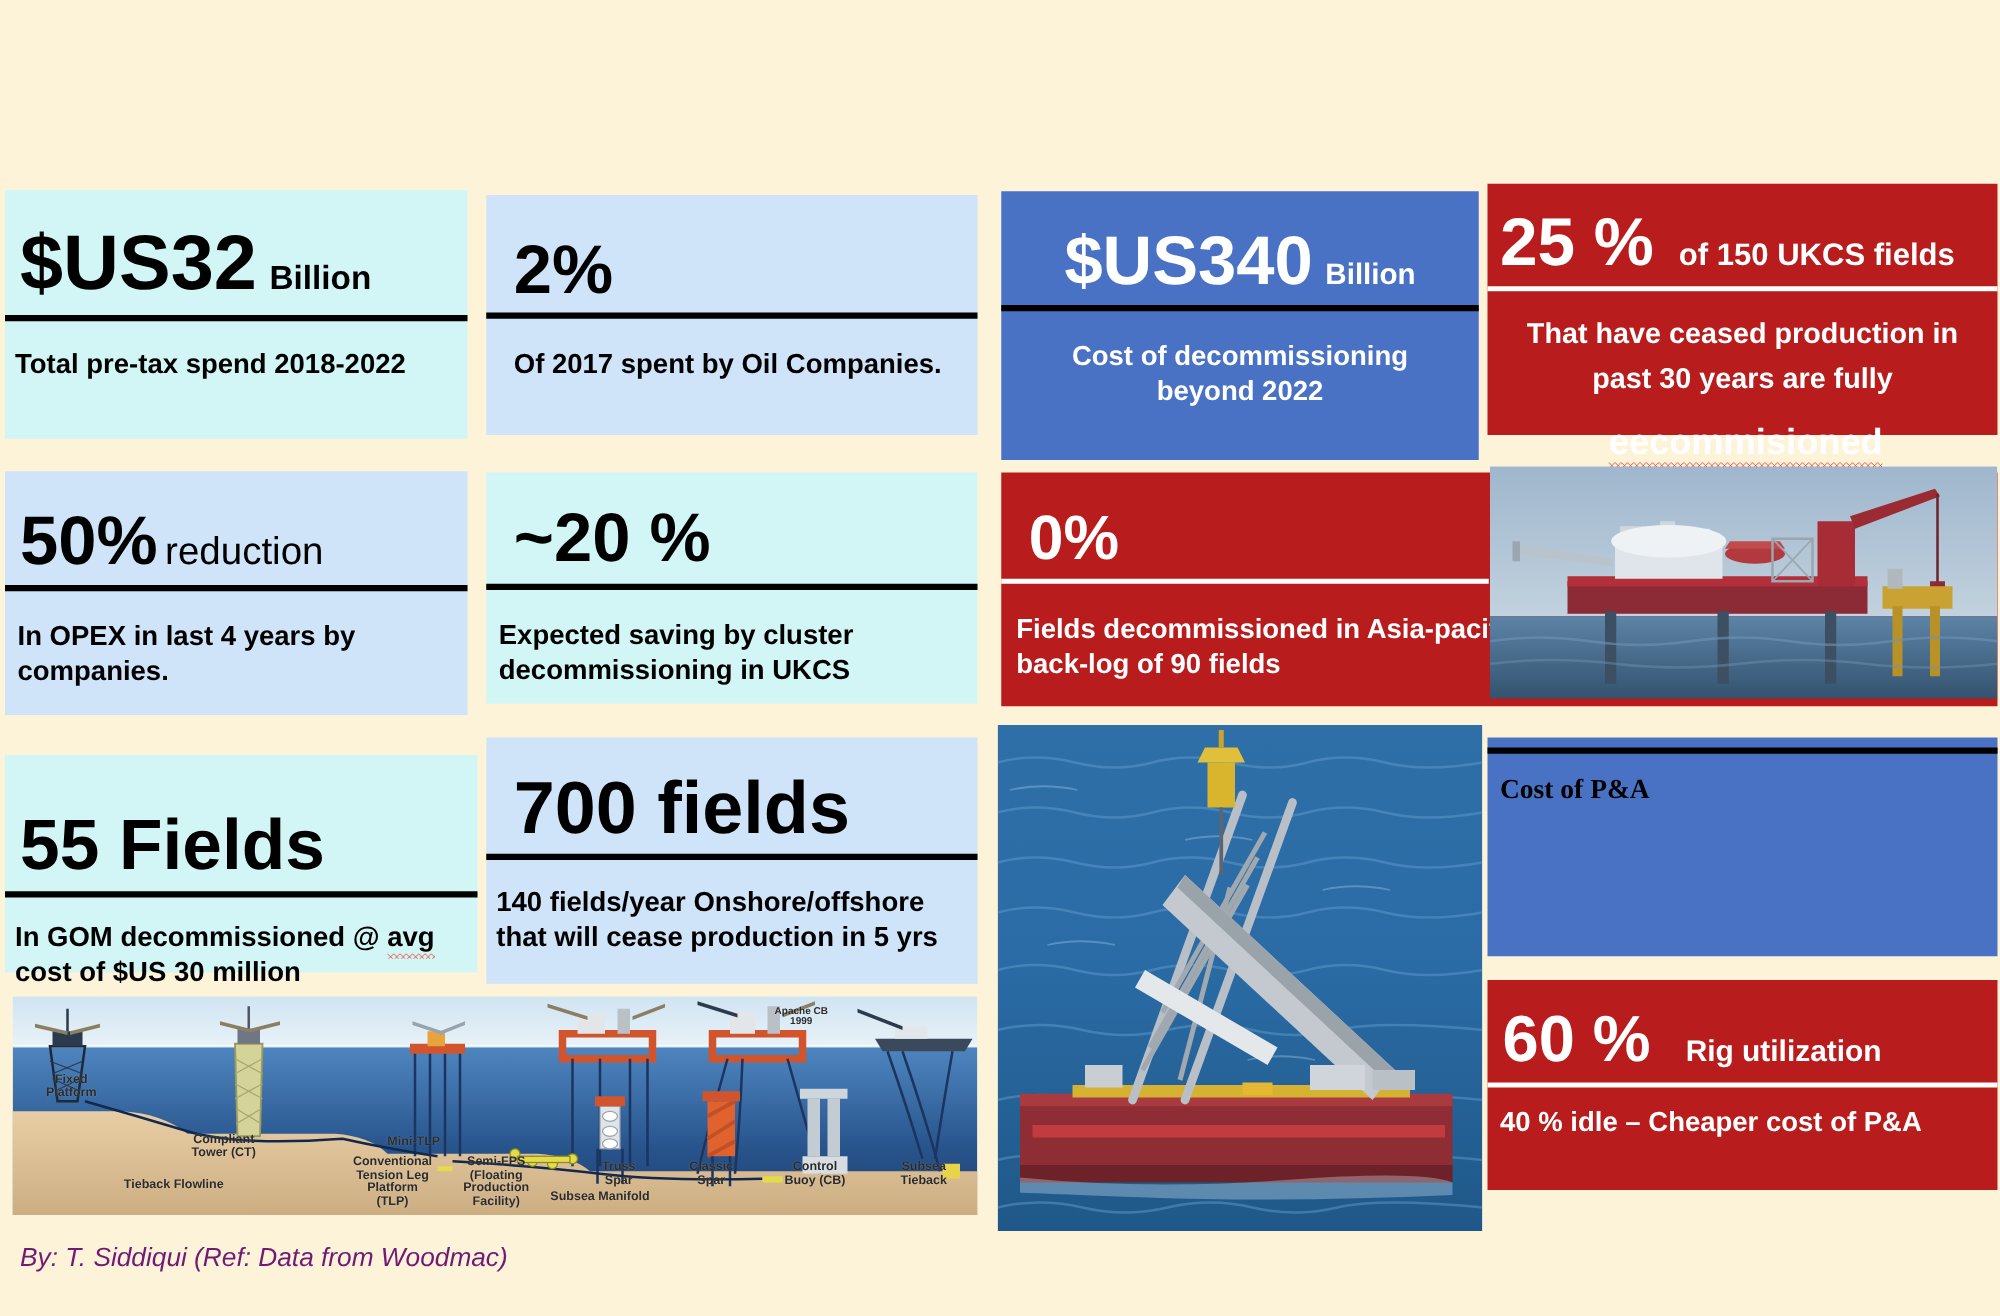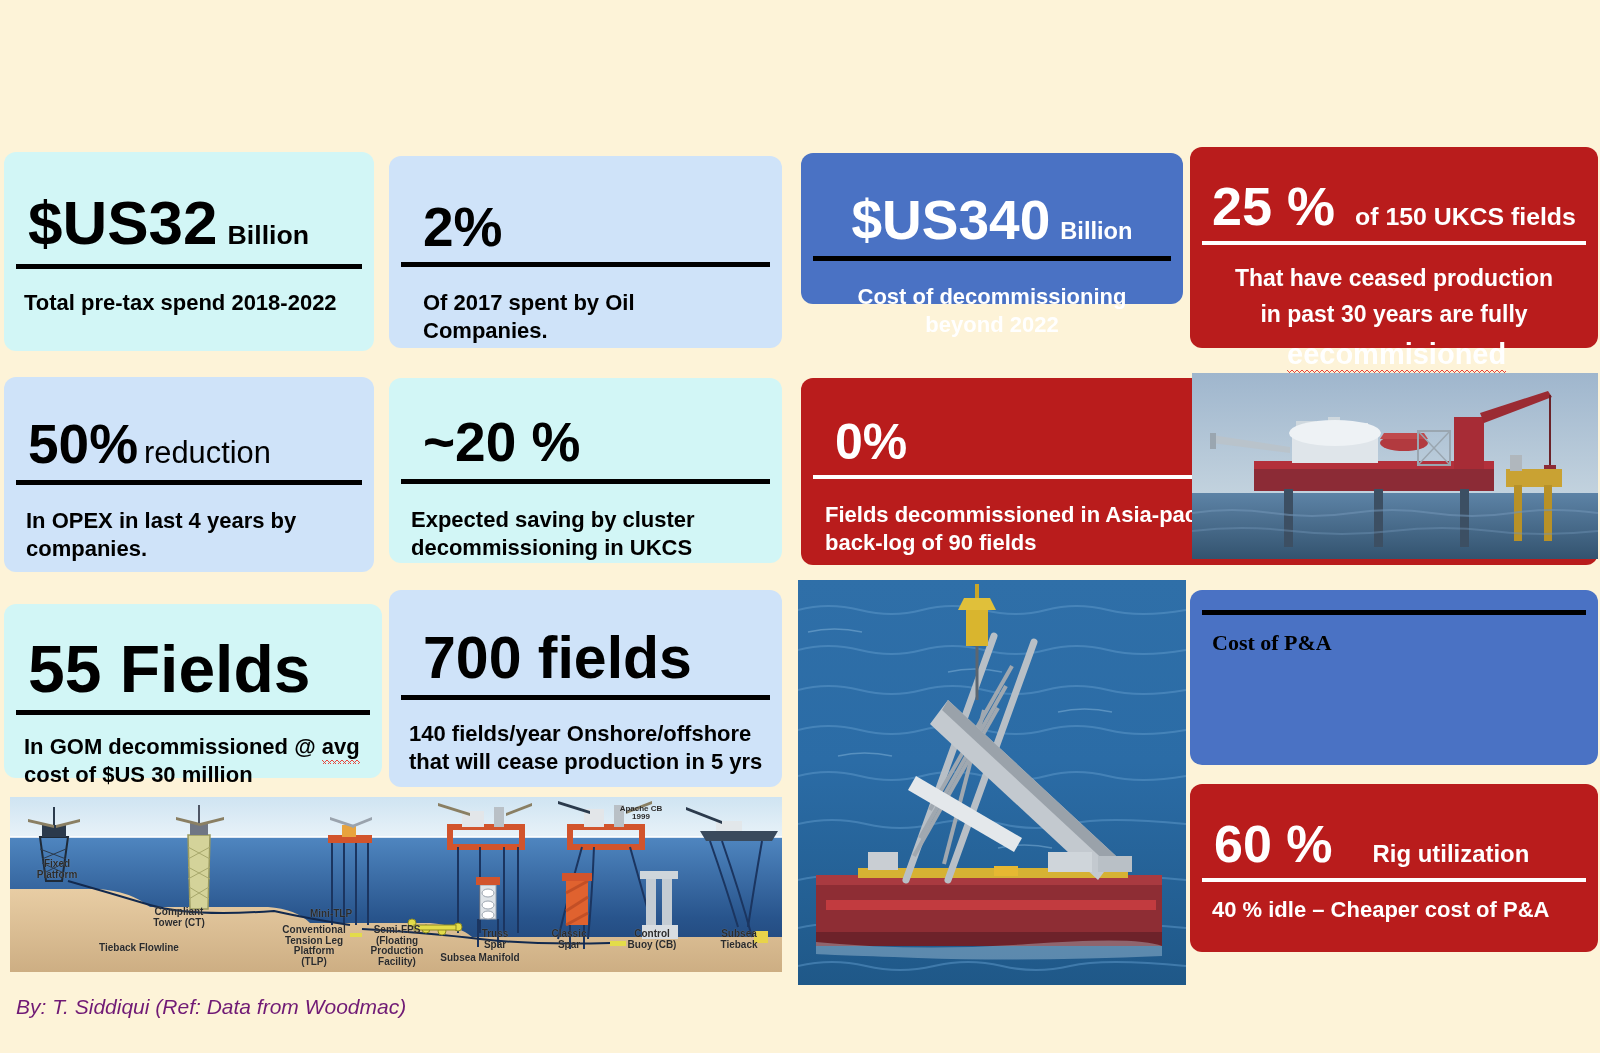--- a/index.html
+++ b/index.html
@@ -38,23 +38,22 @@
     line-height: 1;
     white-space: nowrap;
     font-family: "Liberation Sans Narrow", "Liberation Sans", sans-serif;
     transform: scaleX(0.94);
   }
 
   
   .card {
     position: absolute;
     box-sizing: border-box;
-    padding: 12px;
+    padding: 0;
     overflow: visible;
-    border-radius: 12px;
   }
   .card .big {
     font-weight: 700;
     line-height: 1;
     white-space: nowrap;
     display: flex;
     align-items: baseline;
   }
   .card .big .sub {
     font-size: 0.43em;
@@ -149,21 +148,21 @@
   </div>
 
   <div class="card bg-lblue txt-black" style="left:389px; top:156px; width:393px; height:192px;">
     <div class="big" style="font-size:55px; padding:32px 0 0 22px;">
       <span>2%</span>
     </div>
     <div class="rule" style="margin-top:7px;"></div>
     <div class="desc" style="padding:22px 10px 0 22px;">Of 2017 spent by Oil Companies.</div>
   </div>
 
-  <div class="card bg-blue txt-white center" style="left:801px; top:153px; width:382px; height:151px;">
+  <div class="card bg-blue txt-white center" style="left:801px; top:153px; width:382px; height:215px;">
     <div class="big" style="font-size:55px; padding:28px 0 0 0;">
       <span>$US340</span>
       <span class="sub">Billion</span>
     </div>
     <div class="rule" style="margin-top:8px;"></div>
     <div class="desc" style="padding:22px 40px 0 40px;">Cost of decommissioning beyond 2022</div>
   </div>
 
   <div class="card bg-gray txt-white center" style="left:1190px; top:147px; width:408px; height:201px;">
     <div class="big" style="font-size:54px; padding:20px 0 0 10px; justify-content:flex-start;">
@@ -251,21 +250,21 @@
       <rect x="322" y="112" width="8" height="56" fill="#b89127"></rect>
       <rect x="352" y="112" width="8" height="56" fill="#b89127"></rect>
       <rect x="318" y="82" width="12" height="16" fill="#b0b7bd"></rect>
 
       <path d="M0 140 Q40 134 80 140 T160 140 T240 140 T320 140 T406 140" stroke="#6f93b4" stroke-width="2" fill="none" opacity=".6"></path>
       <path d="M0 158 Q50 152 100 158 T200 158 T300 158 T406 158" stroke="#6f93b4" stroke-width="2" fill="none" opacity=".45"></path>
     </svg>
   </div>
 
   <div class="card bg-cyan txt-black" style="left:4px; top:604px; width:378px; height:174px;">
-    <div class="big" style="font-size:66px; padding:20px 0 0 12px;">
+    <div class="big" style="font-size:57px; padding:20px 0 0 12px;margin-top:24px;">
       <span>55 Fields</span>
     </div>
     <div class="rule" style="margin-top:8px;"></div>
     <div class="desc" style="padding:18px 6px 0 8px;">
       <span>In GOM decommissioned @ </span><span class="squiggle">avg</span><br>
       <span>cost of $US 30 million</span>
     </div>
   </div>
 
   <div class="card bg-lblue txt-black" style="left:389px; top:590px; width:393px; height:197px;">
@@ -346,21 +345,21 @@
   </div>
 
   <div class="card bg-blue txt-black" style="left:1190px; top:590px; width:408px; height:175px;">
     <div class="rule" style="margin-top:8px;"></div>
     <div class="desc" style="padding:14px 10px 0 10px;font-family:Liberation Serif, serif;">Cost of P&amp;A</div>
   </div>
 
   <div class="card bg-gray txt-white" style="left:1190px; top:784px; width:408px; height:168px;">
     <div class="big" style="font-size:52px; padding:22px 0 0 12px;">
       <span>60 %</span>
-      <span class="sub" style="font-size:0.46em; margin-left:40px;">Rig utilization</span>
+      <span class="sub" style="font-size:0.46em; margin-left:28px;">Rig utilization</span>
     </div>
     <div class="rule white" style="margin-top:8px;"></div>
     <div class="desc" style="padding:14px 4px 0 10px;">40 % idle – Cheaper cost of P&amp;A</div>
   </div>
 
   <div class="photo" style="left:10px; top:797px; width:772px; height:175px;">
     <svg width="772" height="175" viewBox="0 0 772 175" preserveAspectRatio="none" aria-hidden="true">
       <defs>
         <linearGradient id="dsky" x1="0" y1="0" x2="0" y2="1">
           <stop offset="0%" stop-color="#cfe4f2"></stop>

